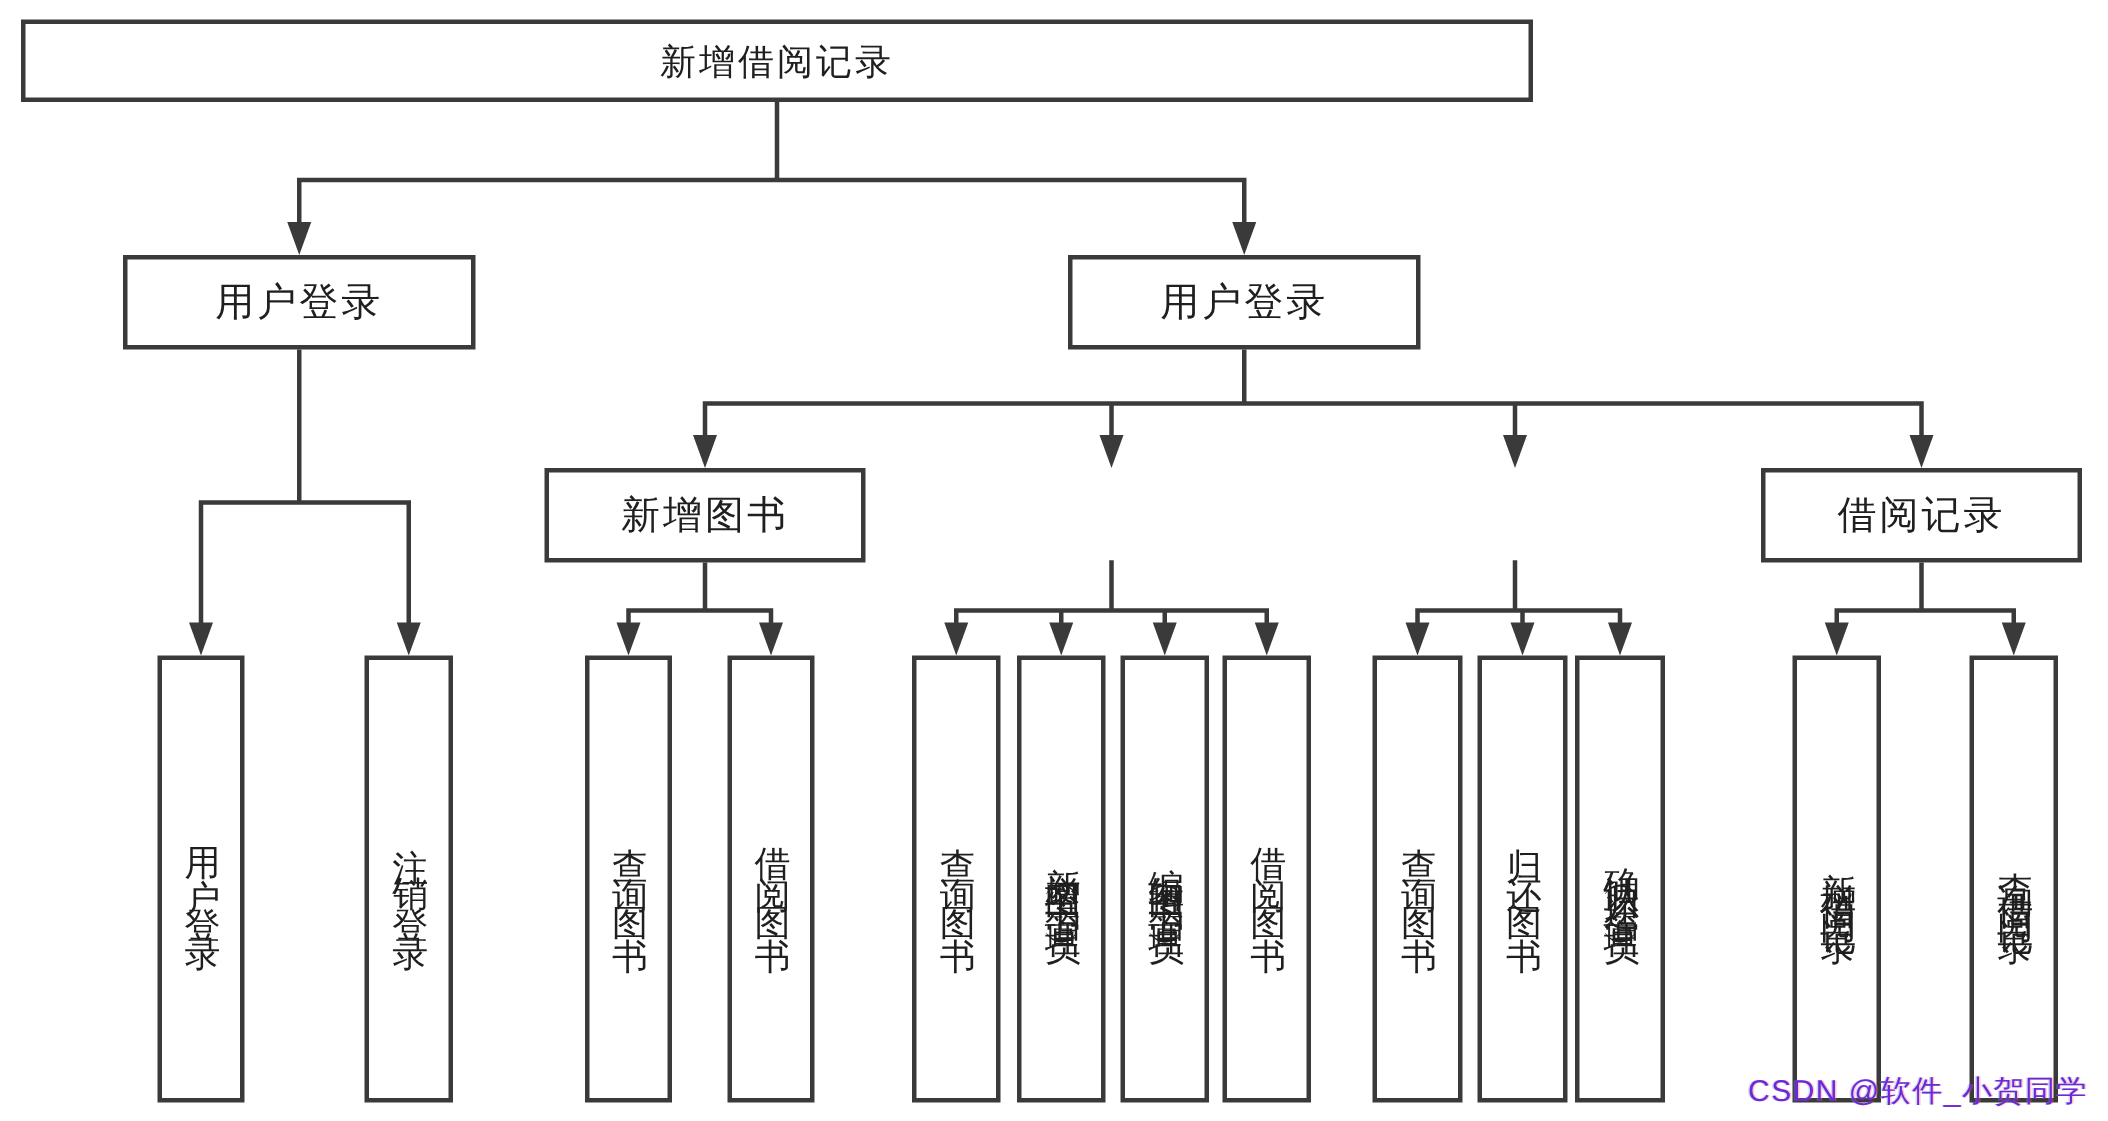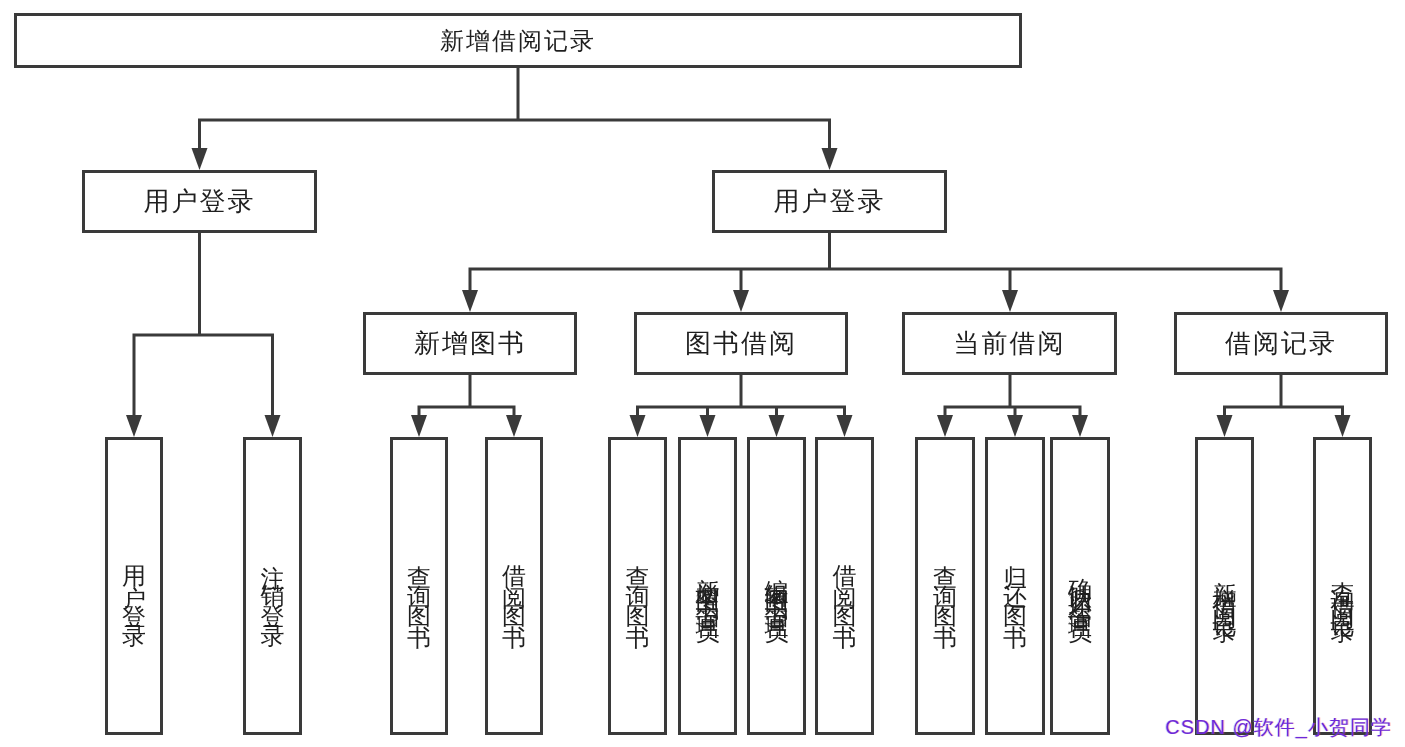--- a/index.html
+++ b/index.html
@@ -76,26 +76,20 @@
   <div class="node h" style="left:82px;top:170px;width:235px;height:63px">
     <span>用户登录</span>
   </div>
   <div class="node h" style="left:712px;top:170px;width:235px;height:63px">
     <span>用户登录</span>
   </div>
 
   <div class="node h" style="left:363px;top:312px;width:214px;height:63px">
     <span>新增图书</span>
   </div>
-  <div class="node h" style="left:634px;top:312px;width:214px;height:63px">
-    <span>图书借阅</span>
-  </div>
-  <div class="node h" style="left:902px;top:312px;width:215px;height:63px">
-    <span>当前借阅</span>
-  </div>
   <div class="node h" style="left:1174px;top:312px;width:214px;height:63px">
     <span>借阅记录</span>
   </div>
 
   <div class="node v short" style="left:105px;top:437px;width:58px;height:298px">
     <span>用户登录</span>
   </div>
   <div class="node v short" style="left:243px;top:437px;width:59px;height:298px">
     <span>注销登录</span>
   </div>

